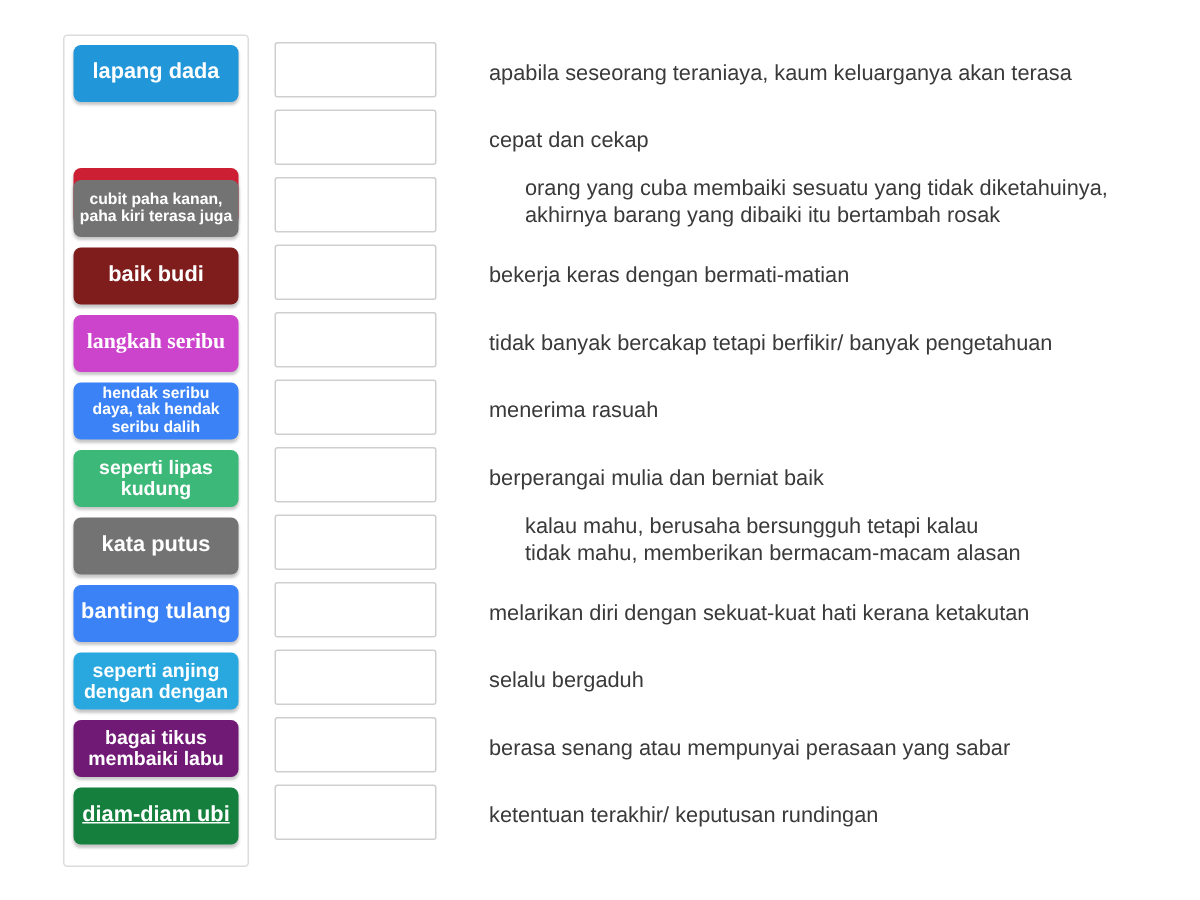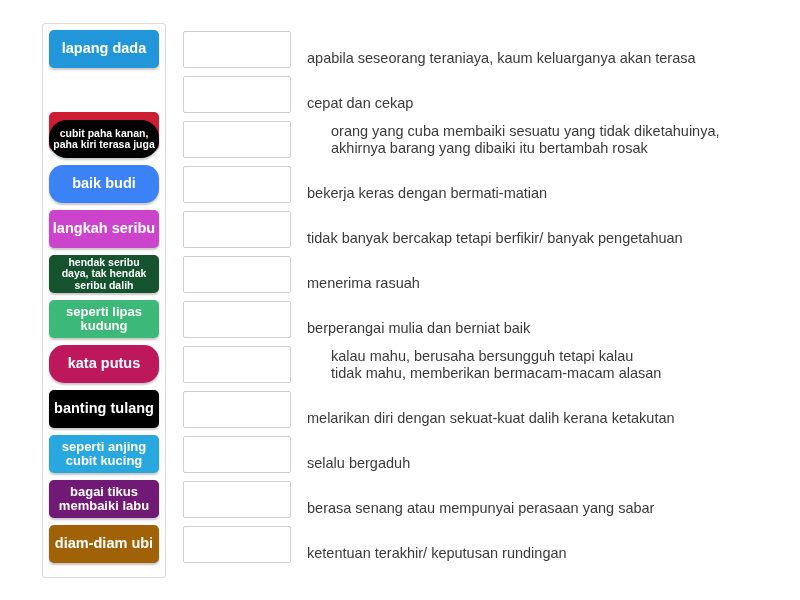--- a/index.html
+++ b/index.html
@@ -64,21 +64,22 @@
   
   #answer-list {
     position: absolute;
     left: 183px;
     top: 23px;
     width: 600px;
   }
   .answer-row {
     height: 45px;
     display: flex;
-    align-items: flex-end;
+    align-items: center;
+    gap: 19px;
   }
   .drop-box {
     width: 108px;
     height: 37px;
     border: 1px solid #cfcfcf;
     border-radius: 2px;
     background: #ffffff;
     box-sizing: border-box;
     flex: 0 0 auto;
     margin-top: 1px;
@@ -100,54 +101,54 @@
 <div id="activity">
 
   <div id="tile-tray">
       <div class="tile-slot">
         <div class="tile len-1" style="background: rgb(33, 150, 216); white-space: pre-line;">lapang dada</div>
       </div>
       <div class="tile-slot">
         <div class="tile len-1" style="background: rgb(204, 31, 51); white-space: pre-line; margin-top: 37px;">makan suap</div>
       </div>
       <div class="tile-slot">
-        <div class="tile len-2 small" style="background: #000000; white-space: pre-line; border-radius: 18px;">cubit paha kanan,
+        <div class="tile len-2 small" style="background: #737373; white-space: pre-line;">cubit paha kanan,
 paha kiri terasa juga</div>
       </div>
       <div class="tile-slot">
-        <div class="tile len-1" style="background: #3b82f6; white-space: pre-line; border-radius: 14px;">baik budi</div>
-      </div>
-      <div class="tile-slot">
-        <div class="tile len-1" style="background: rgb(204, 68, 204); white-space: pre-line;">langkah seribu</div>
-      </div>
-      <div class="tile-slot">
-        <div class="tile len-3" style="background: #14532d; white-space: pre-line;">hendak seribu
+        <div class="tile len-1" style="background: #7f1d1d; white-space: pre-line;">baik budi</div>
+      </div>
+      <div class="tile-slot">
+        <div class="tile len-1" style="background: rgb(204, 68, 204); white-space: pre-line; font-family: Liberation Serif, serif;">langkah seribu</div>
+      </div>
+      <div class="tile-slot">
+        <div class="tile len-3" style="background: #3b82f6; white-space: pre-line;">hendak seribu
 daya, tak hendak
 seribu dalih</div>
       </div>
       <div class="tile-slot">
         <div class="tile len-2" style="background: rgb(60, 184, 120); white-space: pre-line;">seperti lipas
 kudung</div>
       </div>
       <div class="tile-slot">
-        <div class="tile len-1" style="background: #be185d; white-space: pre-line; border-radius: 15px;">kata putus</div>
-      </div>
-      <div class="tile-slot">
-        <div class="tile len-1" style="background: #000000; white-space: pre-line;">banting tulang</div>
+        <div class="tile len-1" style="background: #737373; white-space: pre-line;">kata putus</div>
+      </div>
+      <div class="tile-slot">
+        <div class="tile len-1" style="background: #3b82f6; white-space: pre-line;">banting tulang</div>
       </div>
       <div class="tile-slot">
         <div class="tile len-2" style="background: rgb(41, 168, 224); white-space: pre-line;">seperti anjing
-cubit kucing</div>
+dengan dengan</div>
       </div>
       <div class="tile-slot">
         <div class="tile len-2" style="background: #701a75; white-space: pre-line;">bagai tikus
 membaiki labu</div>
       </div>
       <div class="tile-slot">
-        <div class="tile len-1" style="background: #a16207; white-space: pre-line;">diam-diam ubi</div>
+        <div class="tile len-1" style="background: #15803d; white-space: pre-line; text-decoration: underline;">diam-diam ubi</div>
       </div>
     </div>
 
   <div id="answer-list">
       <div class="answer-row">
         <div class="drop-box"></div>
         <div class="definition">apabila seseorang teraniaya, kaum keluarganya akan terasa</div>
       </div>
       <div class="answer-row">
         <div class="drop-box"></div>
@@ -174,21 +175,21 @@
         <div class="drop-box"></div>
         <div class="definition">berperangai mulia dan berniat baik</div>
       </div>
       <div class="answer-row">
         <div class="drop-box"></div>
         <div class="definition two-line">kalau mahu, berusaha bersungguh tetapi kalau
 tidak mahu, memberikan bermacam-macam alasan</div>
       </div>
       <div class="answer-row">
         <div class="drop-box"></div>
-        <div class="definition">melarikan diri dengan sekuat-kuat dalih kerana ketakutan</div>
+        <div class="definition">melarikan diri dengan sekuat-kuat hati kerana ketakutan</div>
       </div>
       <div class="answer-row">
         <div class="drop-box"></div>
         <div class="definition">selalu bergaduh</div>
       </div>
       <div class="answer-row">
         <div class="drop-box"></div>
         <div class="definition">berasa senang atau mempunyai perasaan yang sabar</div>
       </div>
       <div class="answer-row">

